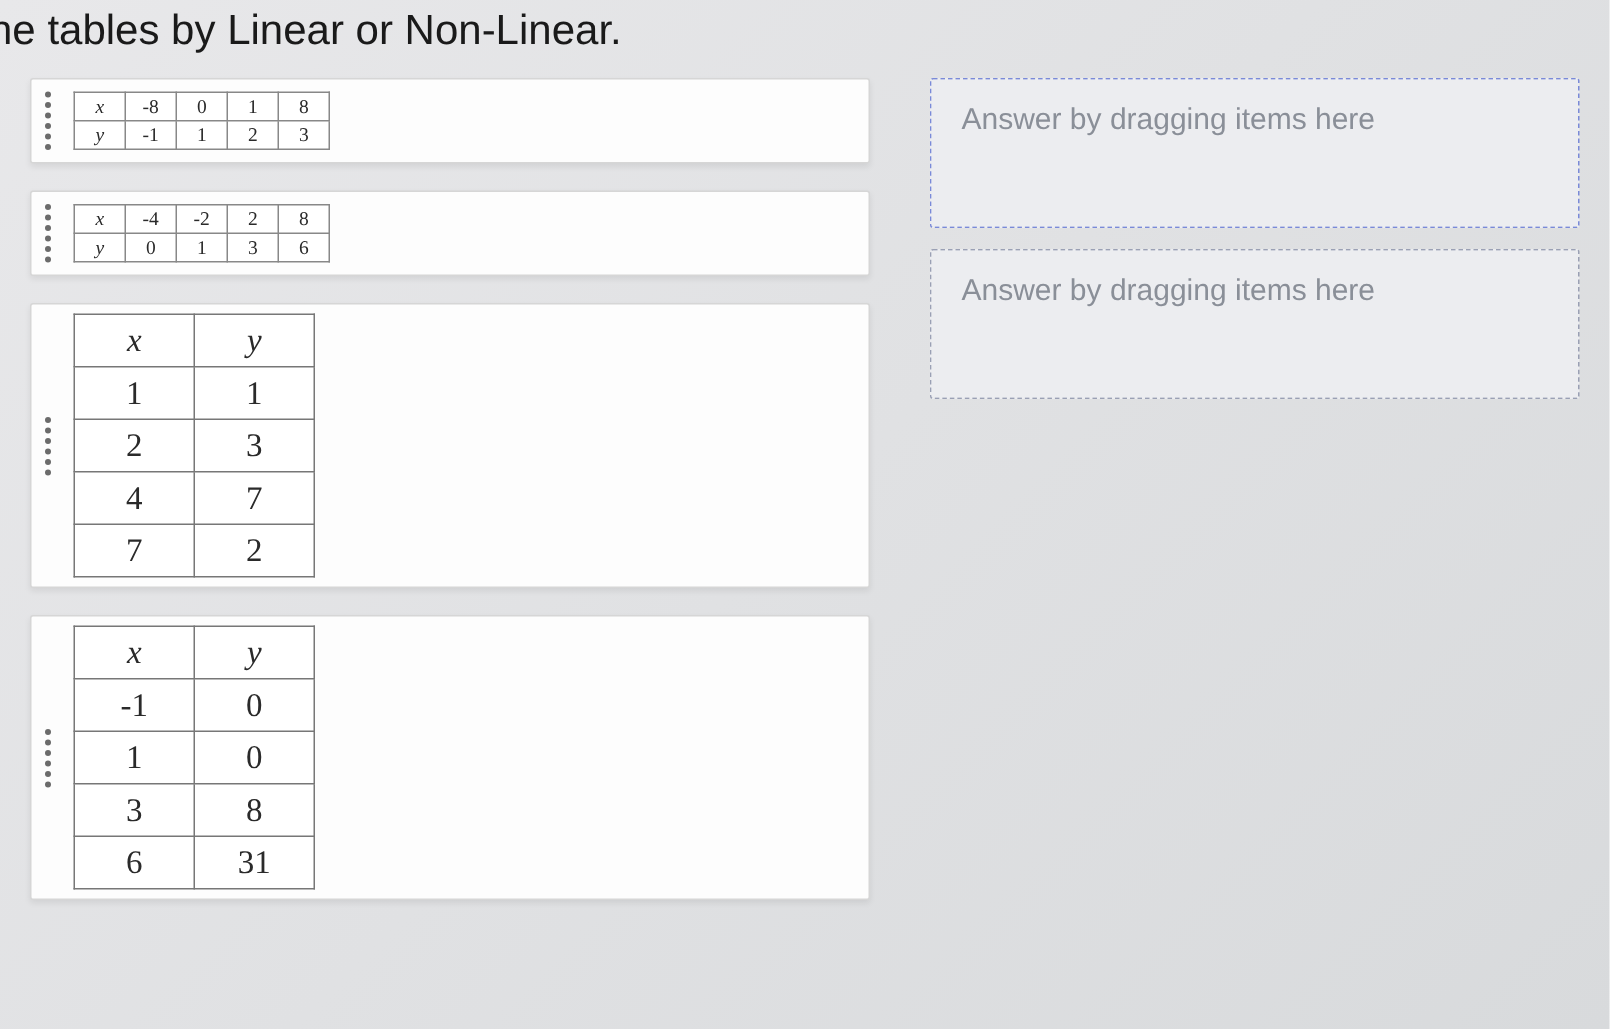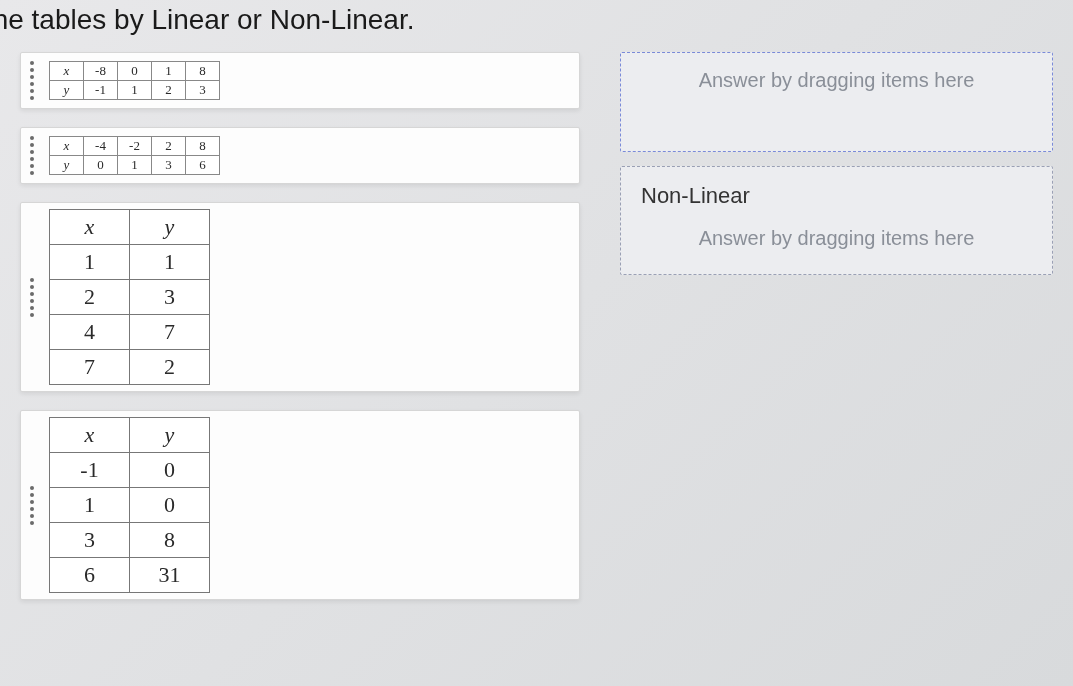--- a/index.html
+++ b/index.html
@@ -108,21 +108,20 @@
     border-color: #7a8ad8;
   }
   .zone-title {
     font-size: 22px;
     color: #333;
     margin-bottom: 18px;
   }
   .zone-placeholder {
     font-size: 20px;
     color: #8a8f98;
-    text-align: center;
   }
 </style>
 </head>
 <body>
 
 <div class="page-title">rt the tables by Linear or Non-Linear.</div>
 
 <div class="content">
 
   <div class="items-col">
@@ -257,19 +256,18 @@
 
   </div>
 
   <div class="zones-col">
 
     <div class="drop-zone active">
       <div class="zone-placeholder">Answer by dragging items here</div>
     </div>
 
     <div class="drop-zone">
-      <div class="zone-title">Non-Linear</div>
       <div class="zone-placeholder">Answer by dragging items here</div>
     </div>
 
   </div>
 
 </div>
 
 </body></html>

